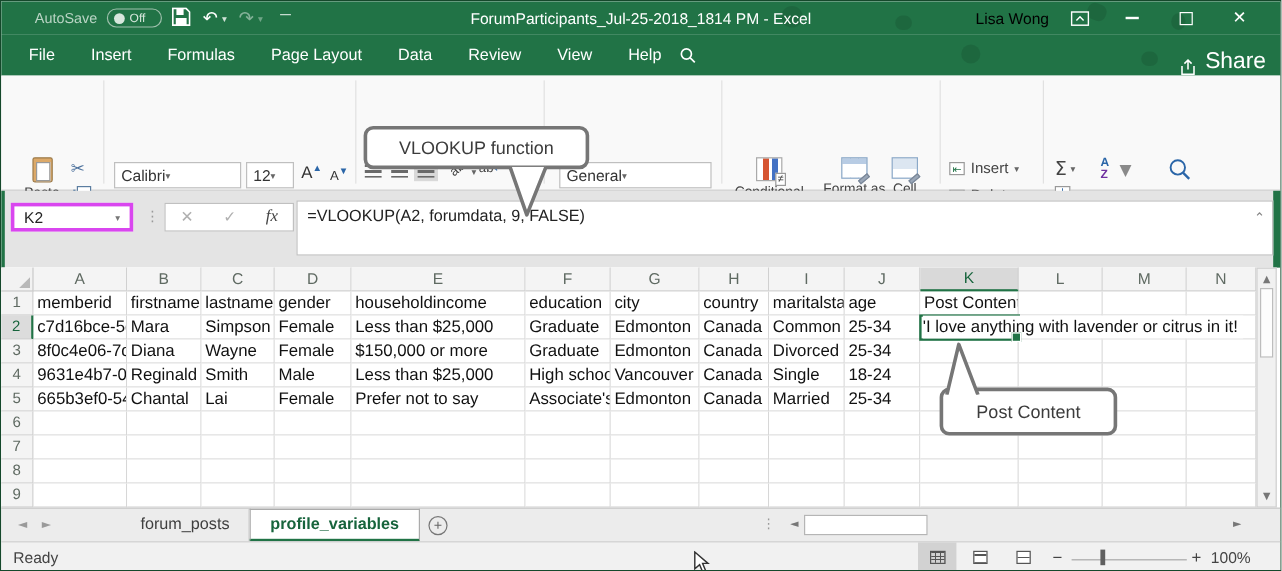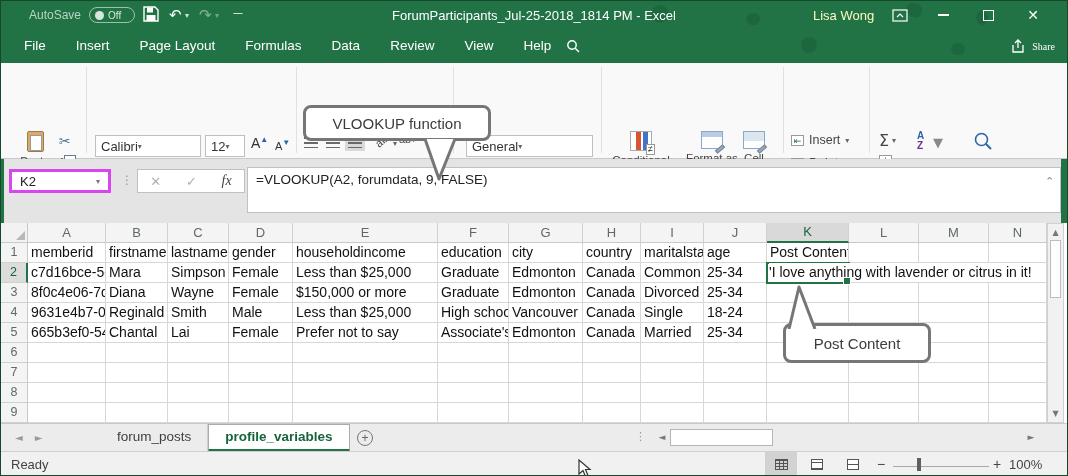--- a/index.html
+++ b/index.html
@@ -16,33 +16,33 @@
   #autosave-label { position:absolute; left:28px; top:7px; font-size:12px; color:#b9d4c4; }
   #autosave-toggle { position:absolute; left:88px; top:6px; width:46px; height:16px;
     border:1px solid #9dbfab; border-radius:9px; color:#d7e7dd; font-size:10px;
     display:flex; align-items:center; gap:4px; padding:0 5px; }
   #autosave-dot { width:9px; height:9px; border-radius:50%; background:#d7e7dd; }
   .qat-btn { position:absolute; top:3px; color:#fff; font-size:15px; line-height:22px; }
   .qat-dd { position:absolute; top:10px; color:#cfe2d7; font-size:8px; }
   .dim { opacity:.45; }
   #title-text { position:absolute; left:0; right:0; top:7px; text-align:center;
     color:#fff; font-size:13px; }
-  #user-name { position:absolute; left:812px; top:7px; color:#fef9c3; font-size:13px;text-align:center; }
+  #user-name { position:absolute; left:812px; top:7px; color:#000000; font-size:13px;text-align:center; }
   .winctl { position:absolute; top:0; width:34px; height:28px; display:flex;
     align-items:center; justify-content:center; color:#fff; }
 
   
   #menubar { position:absolute; left:0; top:28px; width:100%; height:34px; background:#217346; }
   #ribbon-tabs { position:absolute; left:8px; top:0; height:34px; display:flex; }
   .mtab { padding:0 15px; line-height:34px; font-size:13.5px; color:#fff; cursor:default; }
   .mtab.active { background:#f9f9f9; color:#217346; }
   #tellme { position:absolute; left:565px; top:0; height:34px; display:flex;
     align-items:center; gap:8px; color:#fff; font-size:13px; }
   #share { position:absolute; right:12px; top:0; height:34px; display:flex;
-    align-items:center; gap:6px; color:#fff; font-size:10px;font-family:Liberation Serif, serif; }
+    align-items:flex-end; gap:6px; color:#fff; font-size:19px; }
 
   
   #ribbon { position:absolute; left:0; top:62px; width:100%; height:96px;
     background:#f9f9f9; border-bottom:1px solid #c9c9c9; font-size:11.5px; color:#444; }
   .gdiv { position:absolute; top:4px; height:86px; width:1px; background:#e1e1e1; }
   .glabel { position:absolute; top:141px; font-size:11px; color:#5f5f5f; transform:translateX(-50%); }
   .launcher { position:absolute; top:142px; font-size:9px; color:#8a8a8a;
     border-left:1px solid #bbb; border-top:1px solid #bbb; padding:0 1px; line-height:9px; }
   .dd { font-size:8px; color:#666; }
   .combo { position:absolute; background:#fff; border:1px solid #bfbfbf; height:22px;
@@ -225,22 +225,22 @@
       </span>
     <span class="winctl g" style="left:1015px;font-size:14px;">✕</span>
   </div>
 
   <div id="menubar">
     <div class="doodle" style="left:800px;top:8px;width:16px;height:16px;border-radius:50%;"></div>
     <div class="doodle" style="left:950px;top:14px;width:14px;height:12px;"></div>
     <div id="ribbon-tabs">
         <div class="mtab">File</div>
         <div class="mtab">Insert</div>
+        <div class="mtab">Formulas</div>
         <div class="mtab">Page Layout</div>
-        <div class="mtab">Formulas</div>
         <div class="mtab">Data</div>
         <div class="mtab">Review</div>
         <div class="mtab">View</div>
         <div class="mtab">Help</div>
       </div>
     <div id="tellme">
       <svg width="14" height="14" viewBox="0 0 14 14">
           <circle cx="6" cy="6" r="4.2" fill="none" stroke="#fff" stroke-width="1.4"></circle>
           <line x1="9.2" y1="9.2" x2="13" y2="13" stroke="#fff" stroke-width="1.4"></line>
         </svg>

